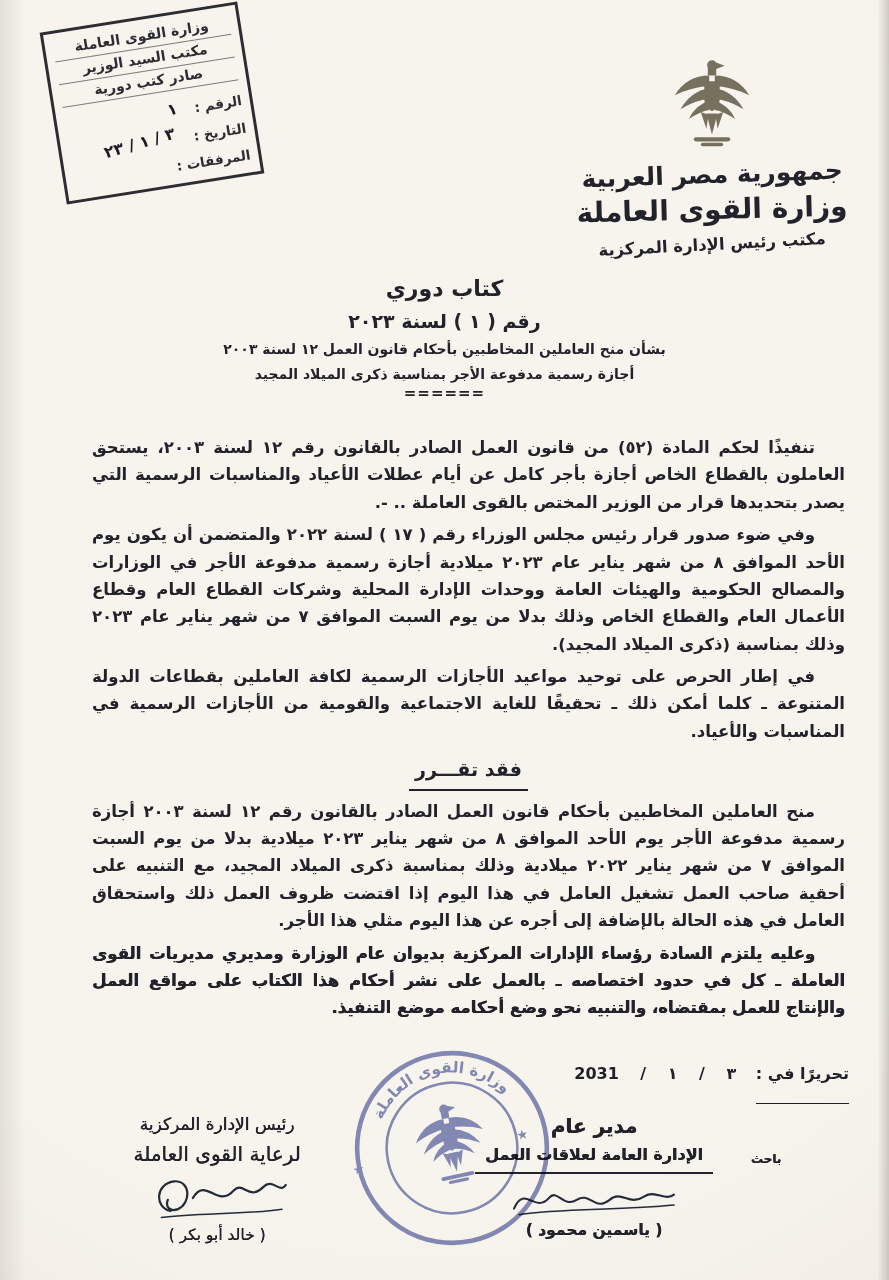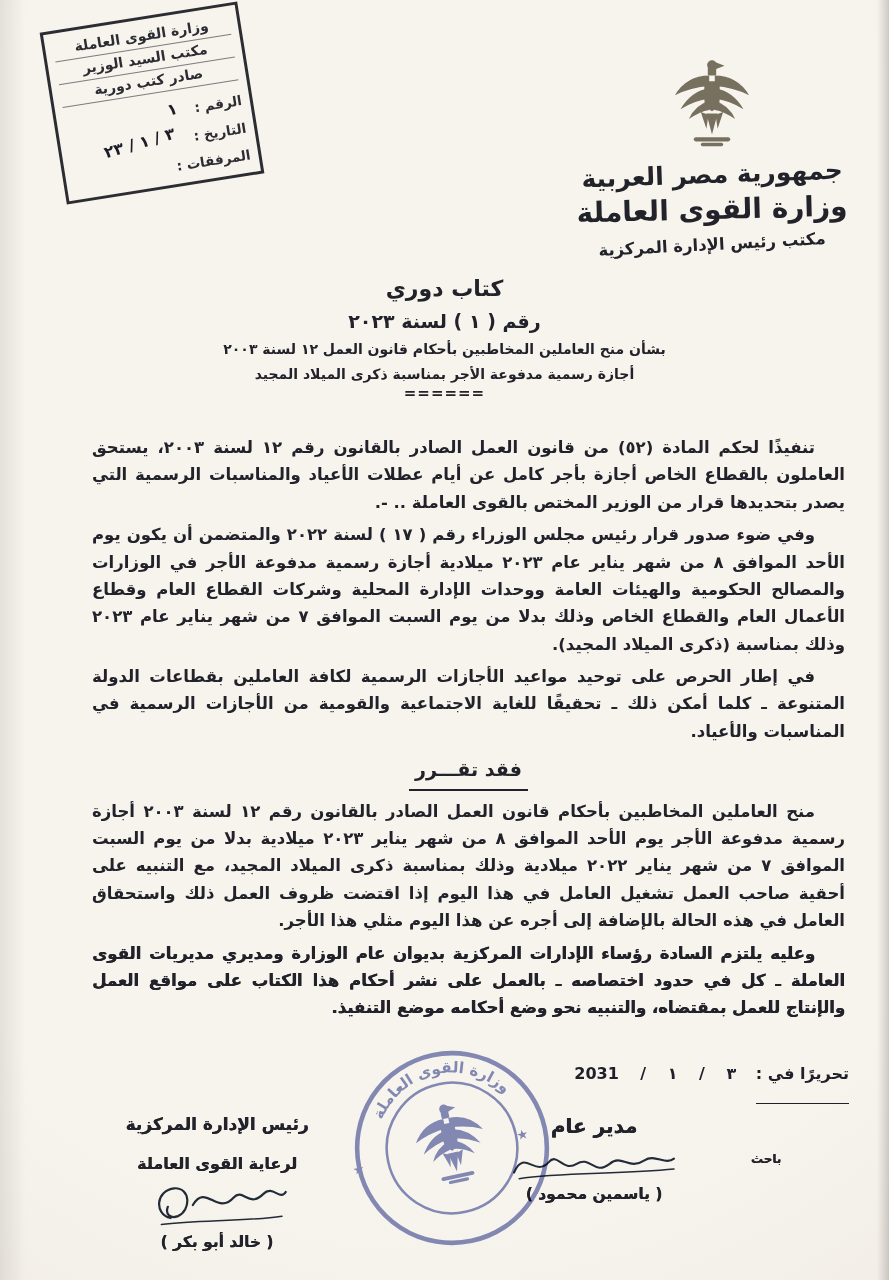--- a/index.html
+++ b/index.html
@@ -49,23 +49,23 @@
   .dl-value{margin-right:14px;word-spacing:16px;}
 
   
   .sig-researcher{position:absolute;top:1152px;right:58px;width:130px;text-align:center;
     font-size:12px;font-weight:bold;text-shadow:.4px 0 currentColor;}
   .sig-right{position:absolute;top:1114px;right:176px;width:238px;text-align:center;font-weight:bold;}
   .sr-t1{font-size:20px;text-shadow:.4px 0 currentColor;}
   .sr-t2{font-size:16px;margin-top:7px;padding-bottom:8px;border-bottom:2px solid #23232b;text-shadow:.4px 0 currentColor;}
   .sig-right svg{display:block;width:190px;height:40px;margin:5px auto 0;color:#232b38;}
   .sig-name{font-size:15.5px;margin-top:2px;text-shadow:.3px 0 currentColor;}
-  .sig-left{position:absolute;top:1114px;left:92px;width:250px;text-align:center;font-weight:bold;}
+  .sig-left{position:absolute;top:1114px;left:92px;width:250px;text-align:center;font-weight:normal;}
   .sl-t{font-size:17px;text-shadow:.4px 0 currentColor;}
-  .sl-t2{font-size:16px;margin-top:20px;text-shadow:.4px 0 currentColor;}
+  .sl-t2{font-size:20px;margin-top:8px;text-shadow:.4px 0 currentColor;}
   .sig-left svg{display:block;width:150px;height:52px;margin:6px auto 0;color:#232b38;}
 
   
   .round-stamp{position:absolute;top:1046px;left:350px;width:204px;height:204px;color:#2e3c8e;
     opacity:.58;transform:rotate(-12deg);mix-blend-mode:multiply;pointer-events:none;}
   .round-stamp svg{width:100%;height:100%;}
 </style>
 </head>
 <body>
 
@@ -139,20 +139,21 @@
 
   <div class="dateline">
     <span class="dl-label">تحريرًا في :</span>
     <span class="dl-value">٣  /  ١  /  2031</span>
   </div>
 
   <div class="sig-researcher">باحث</div>
 
   <div class="sig-right">
     <div class="sr-t1">مدير عام</div>
+    <div class="sr-t2">الإدارة العامة لعلاقات العمل</div>
     <svg viewBox="0 0 200 46">
       <path d="M8 34 C 20 6, 32 40, 48 22 C 58 10, 64 34, 80 24 C 96 14, 100 38, 118 24 C 132 12, 140 32, 158 20 C 170 12, 182 26, 192 18" fill="none" stroke="currentColor" stroke-width="2.4" stroke-linecap="round"></path>
       <path d="M14 41 C 60 34, 130 36, 192 30" fill="none" stroke="currentColor" stroke-width="1.8" stroke-linecap="round"></path>
     </svg>
     <div class="sig-name">( ياسمين محمود )</div>
   </div>
 
   <div class="sig-left">
     <div class="sl-t">رئيس الإدارة المركزية</div>
     <div class="sl-t2">لرعاية القوى العاملة</div>

